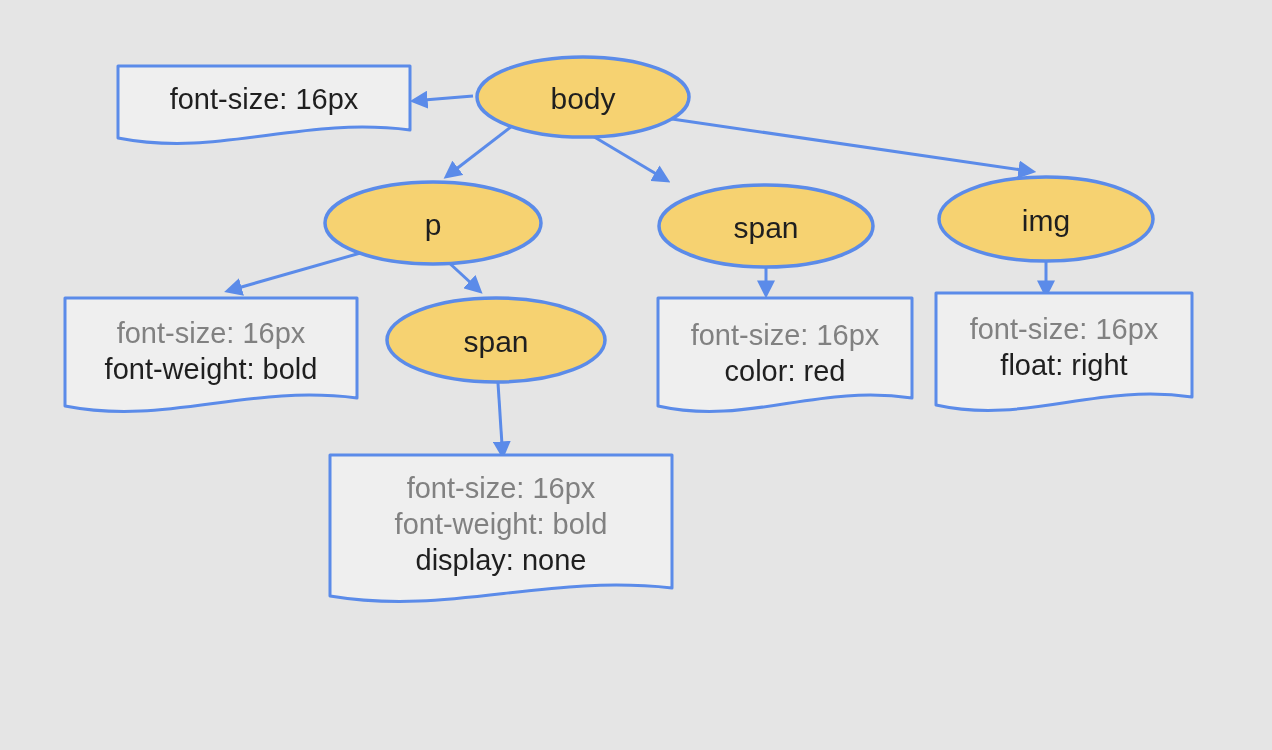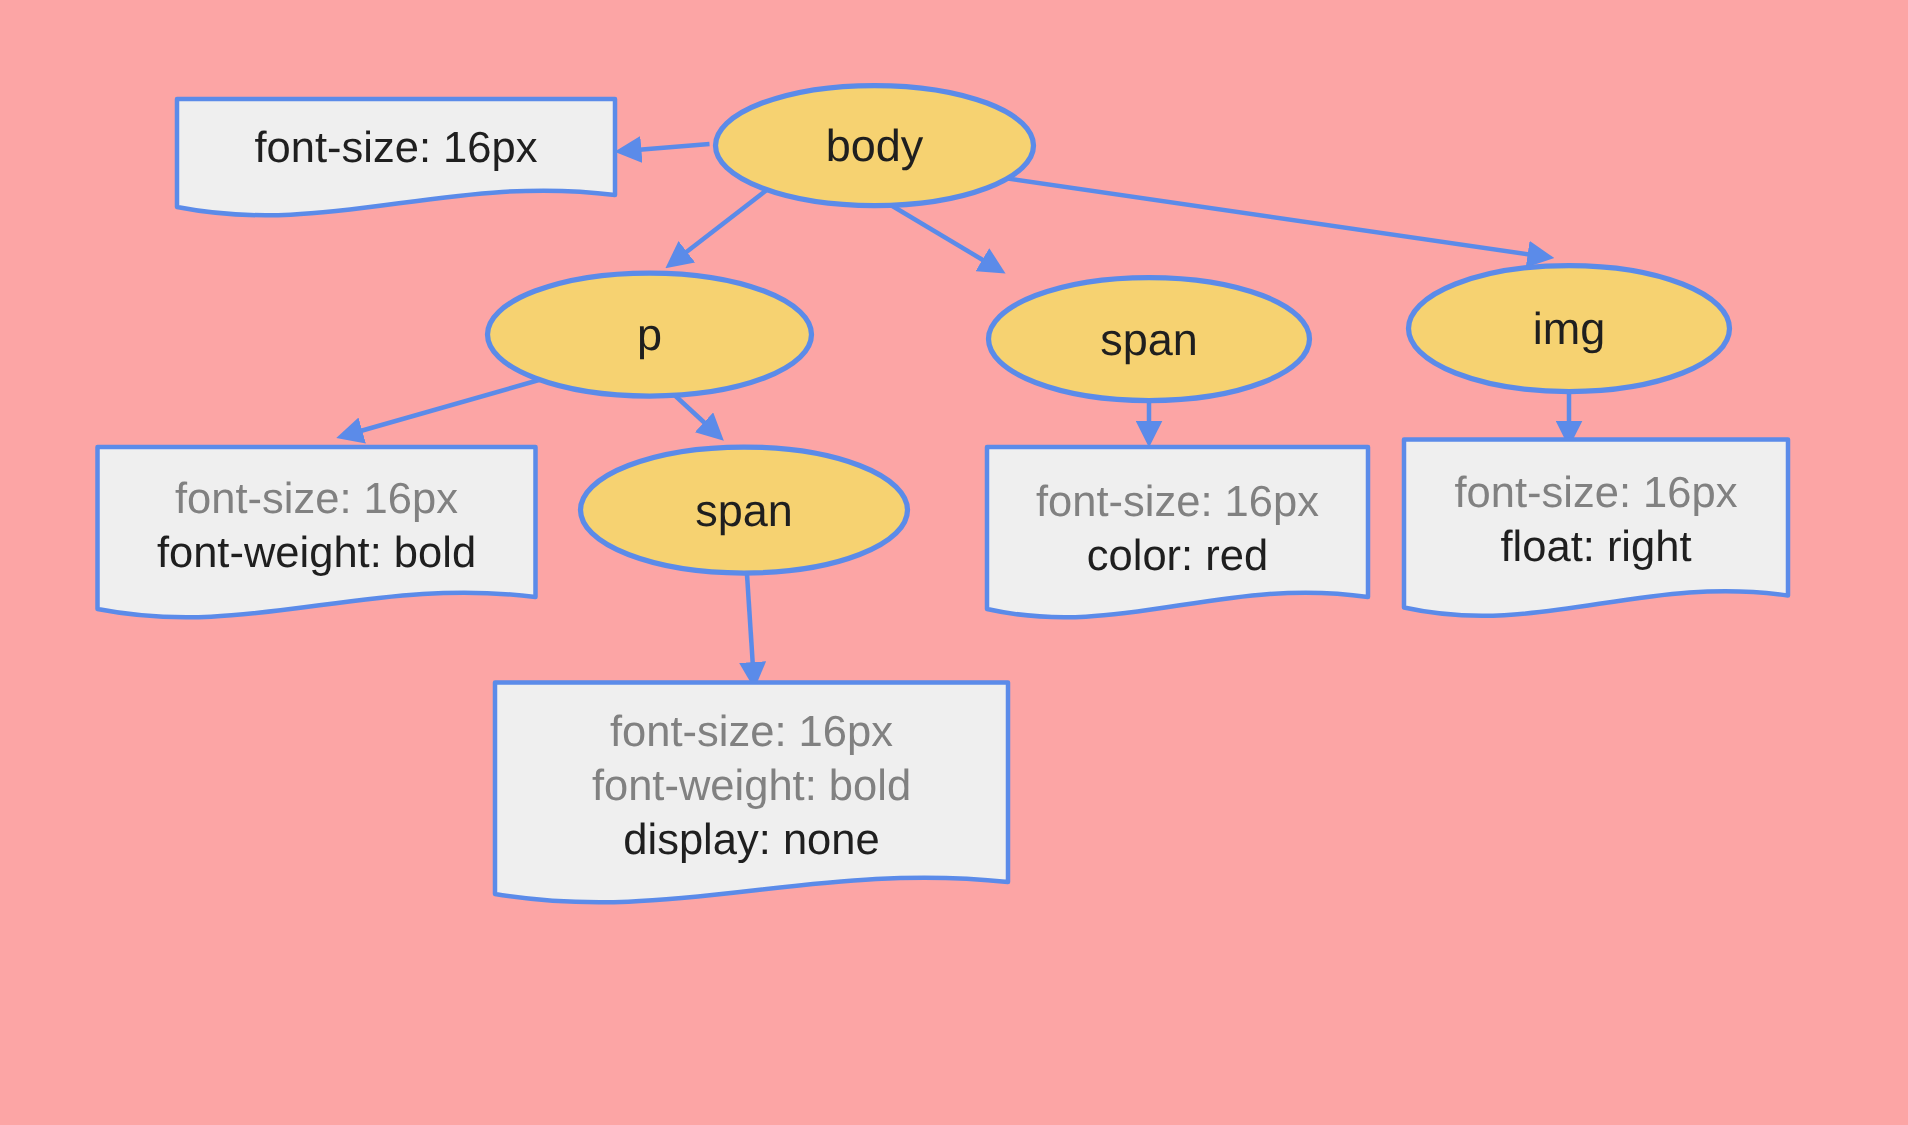--- a/index.html
+++ b/index.html
@@ -1,20 +1,20 @@
 <!DOCTYPE html>
 <html><head>
 <meta charset="utf-8">
 <style>
   html, body { margin: 0; padding: 0; background: #ffffff; }
   .stage {
     position: relative;
     width: 1272px;
     height: 750px;
-    background: #fca5a5;
+    background: #e5e5e5;
     overflow: hidden;
     font-family: "Liberation Sans", sans-serif;
   }
   svg { display: block; }
   .edge {
     stroke: #5B8BE9;
     stroke-width: 3;
     fill: none;
   }
   .node-ellipse {

